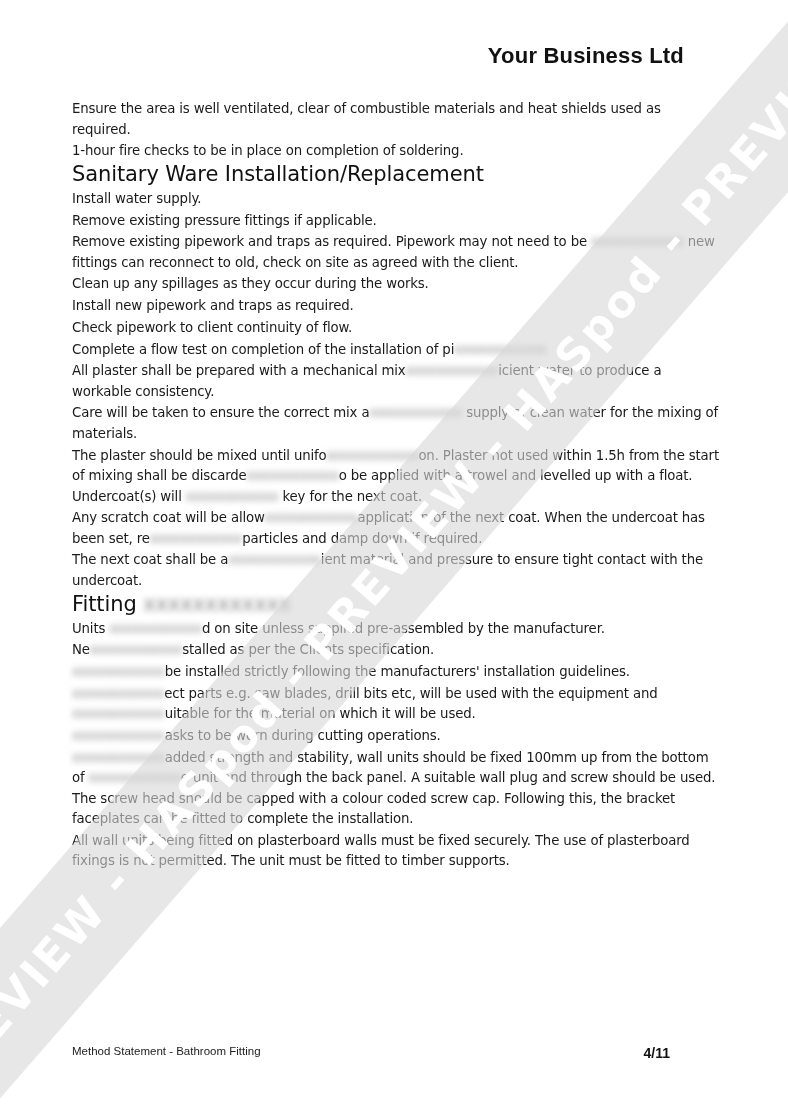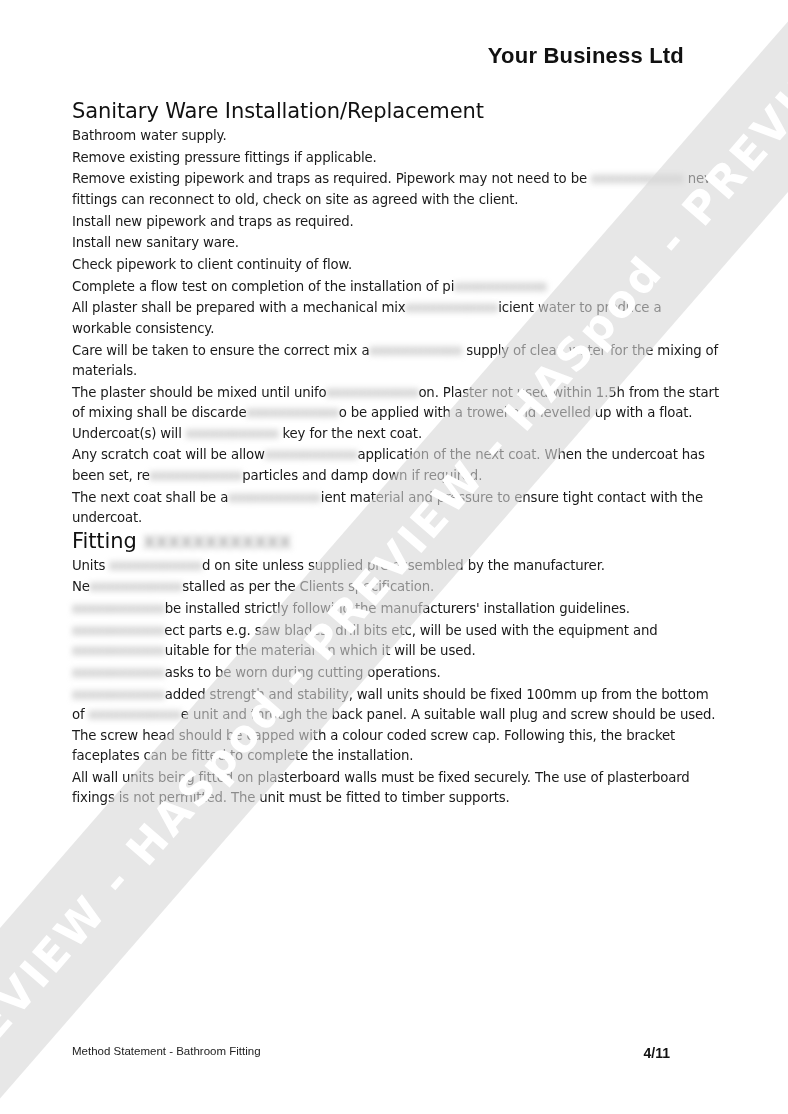--- a/index.html
+++ b/index.html
@@ -49,27 +49,29 @@
     }
     .blur { filter: blur(3px); color: #888; }
   </style>
 </head>
 <body>
 
 <div class="page">
   <div class="company">Your Business Ltd</div>
 
   <div class="content">
+    <p>Ensure the area is well ventilated, clear of combustible materials and heat shields used as required.</p>
+    <p>1-hour fire checks to be in place on completion of soldering.</p>
 
     <h2>Sanitary Ware Installation/Replacement</h2>
-    <p>Bathroom water supply.</p>
+    <p>Install water supply.</p>
     <p>Remove existing pressure fittings if applicable.</p>
     <p>Remove existing pipework and traps as required. Pipework may not need to be <span class="blur">xxxxxxxxxxxx</span> new fittings can reconnect to old, check on site as agreed with the client.</p>
+    <p>Clean up any spillages as they occur during the works.</p>
     <p>Install new pipework and traps as required.</p>
-    <p>Install new sanitary ware.</p>
     <p>Check pipework to client continuity of flow.</p>
     <p>Complete a flow test on completion of the installation of pi<span class="blur">xxxxxxxxxxxx</span></p>
 
     <p>All plaster shall be prepared with a mechanical mix<span class="blur">xxxxxxxxxxxx</span>icient water to produce a workable consistency.</p>
     <p>Care will be taken to ensure the correct mix a<span class="blur">xxxxxxxxxxxx</span> supply of clean water for the mixing of materials.</p>
     <p>The plaster should be mixed until unifo<span class="blur">xxxxxxxxxxxx</span>on. Plaster not used within 1.5h from the start of mixing shall be discarde<span class="blur">xxxxxxxxxxxx</span>o be applied with a trowel and levelled up with a float. Undercoat(s) will <span class="blur">xxxxxxxxxxxx</span> key for the next coat.</p>
     <p>Any scratch coat will be allow<span class="blur">xxxxxxxxxxxx</span>application of the next coat. When the undercoat has been set, re<span class="blur">xxxxxxxxxxxx</span>particles and damp down if required.</p>
     <p>The next coat shall be a<span class="blur">xxxxxxxxxxxx</span>ient material and pressure to ensure tight contact with the undercoat.</p>
 
     <h2>Fitting <span class="blur">xxxxxxxxxxxx</span></h2>

